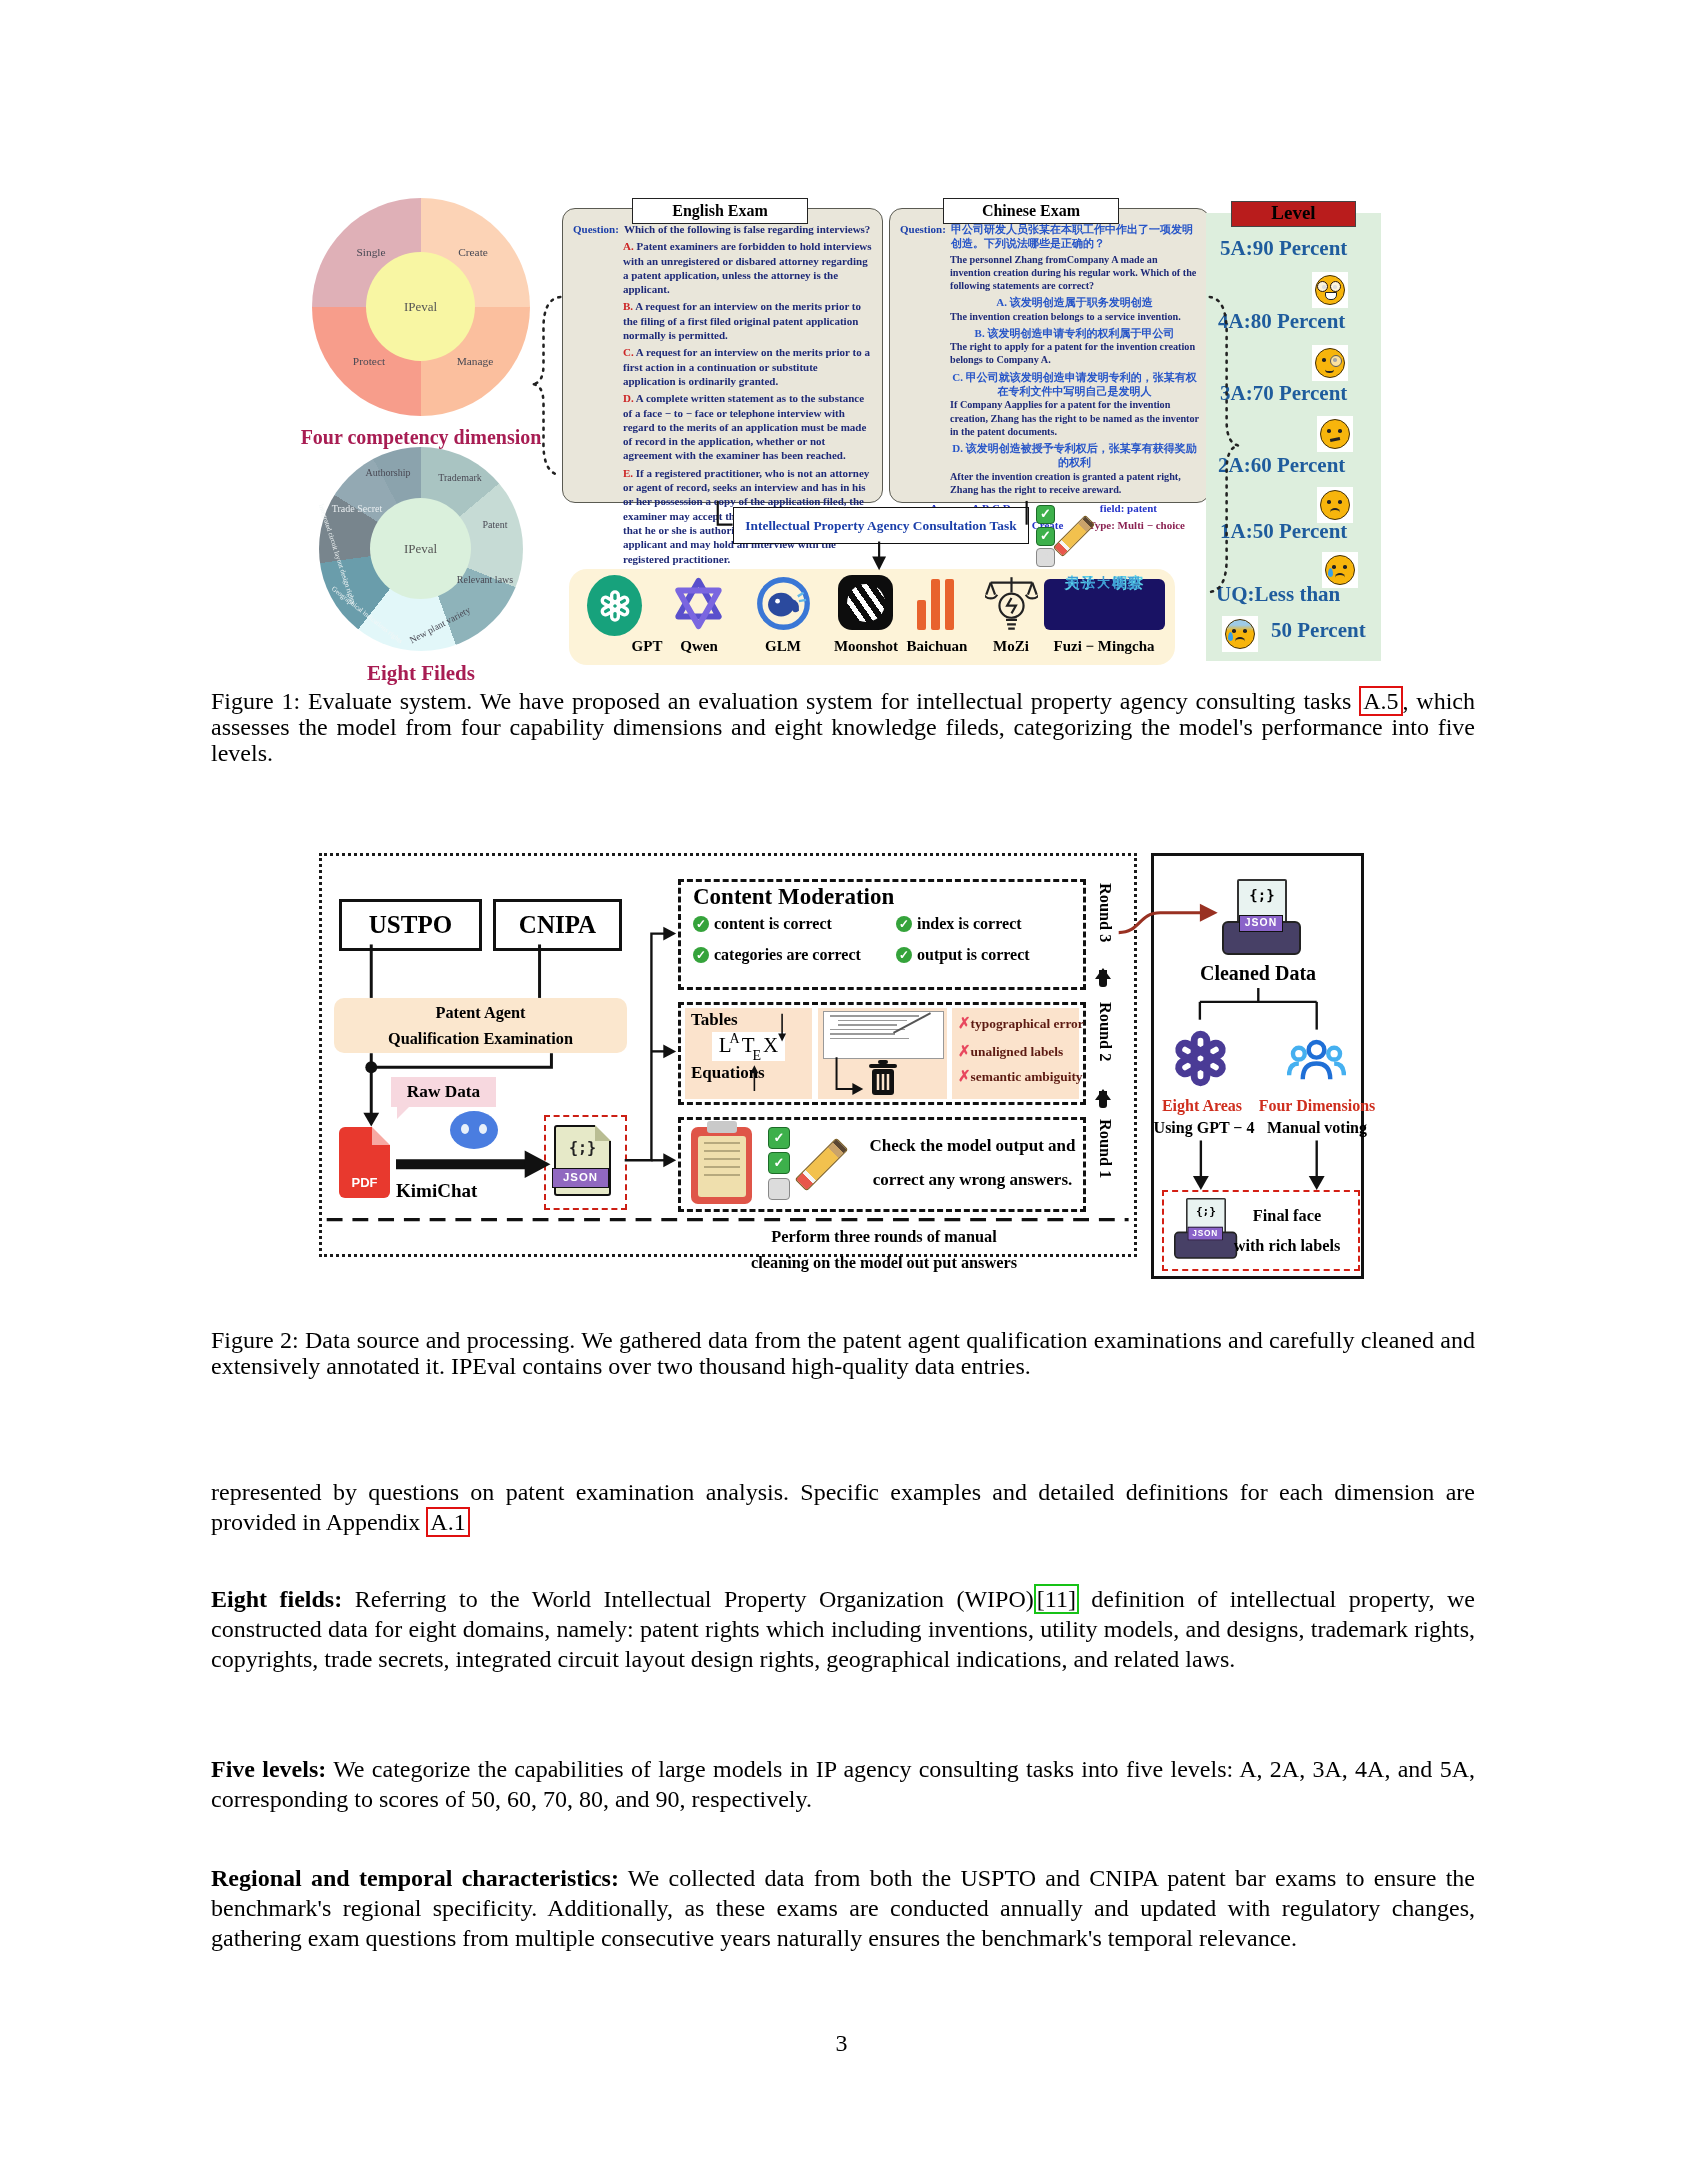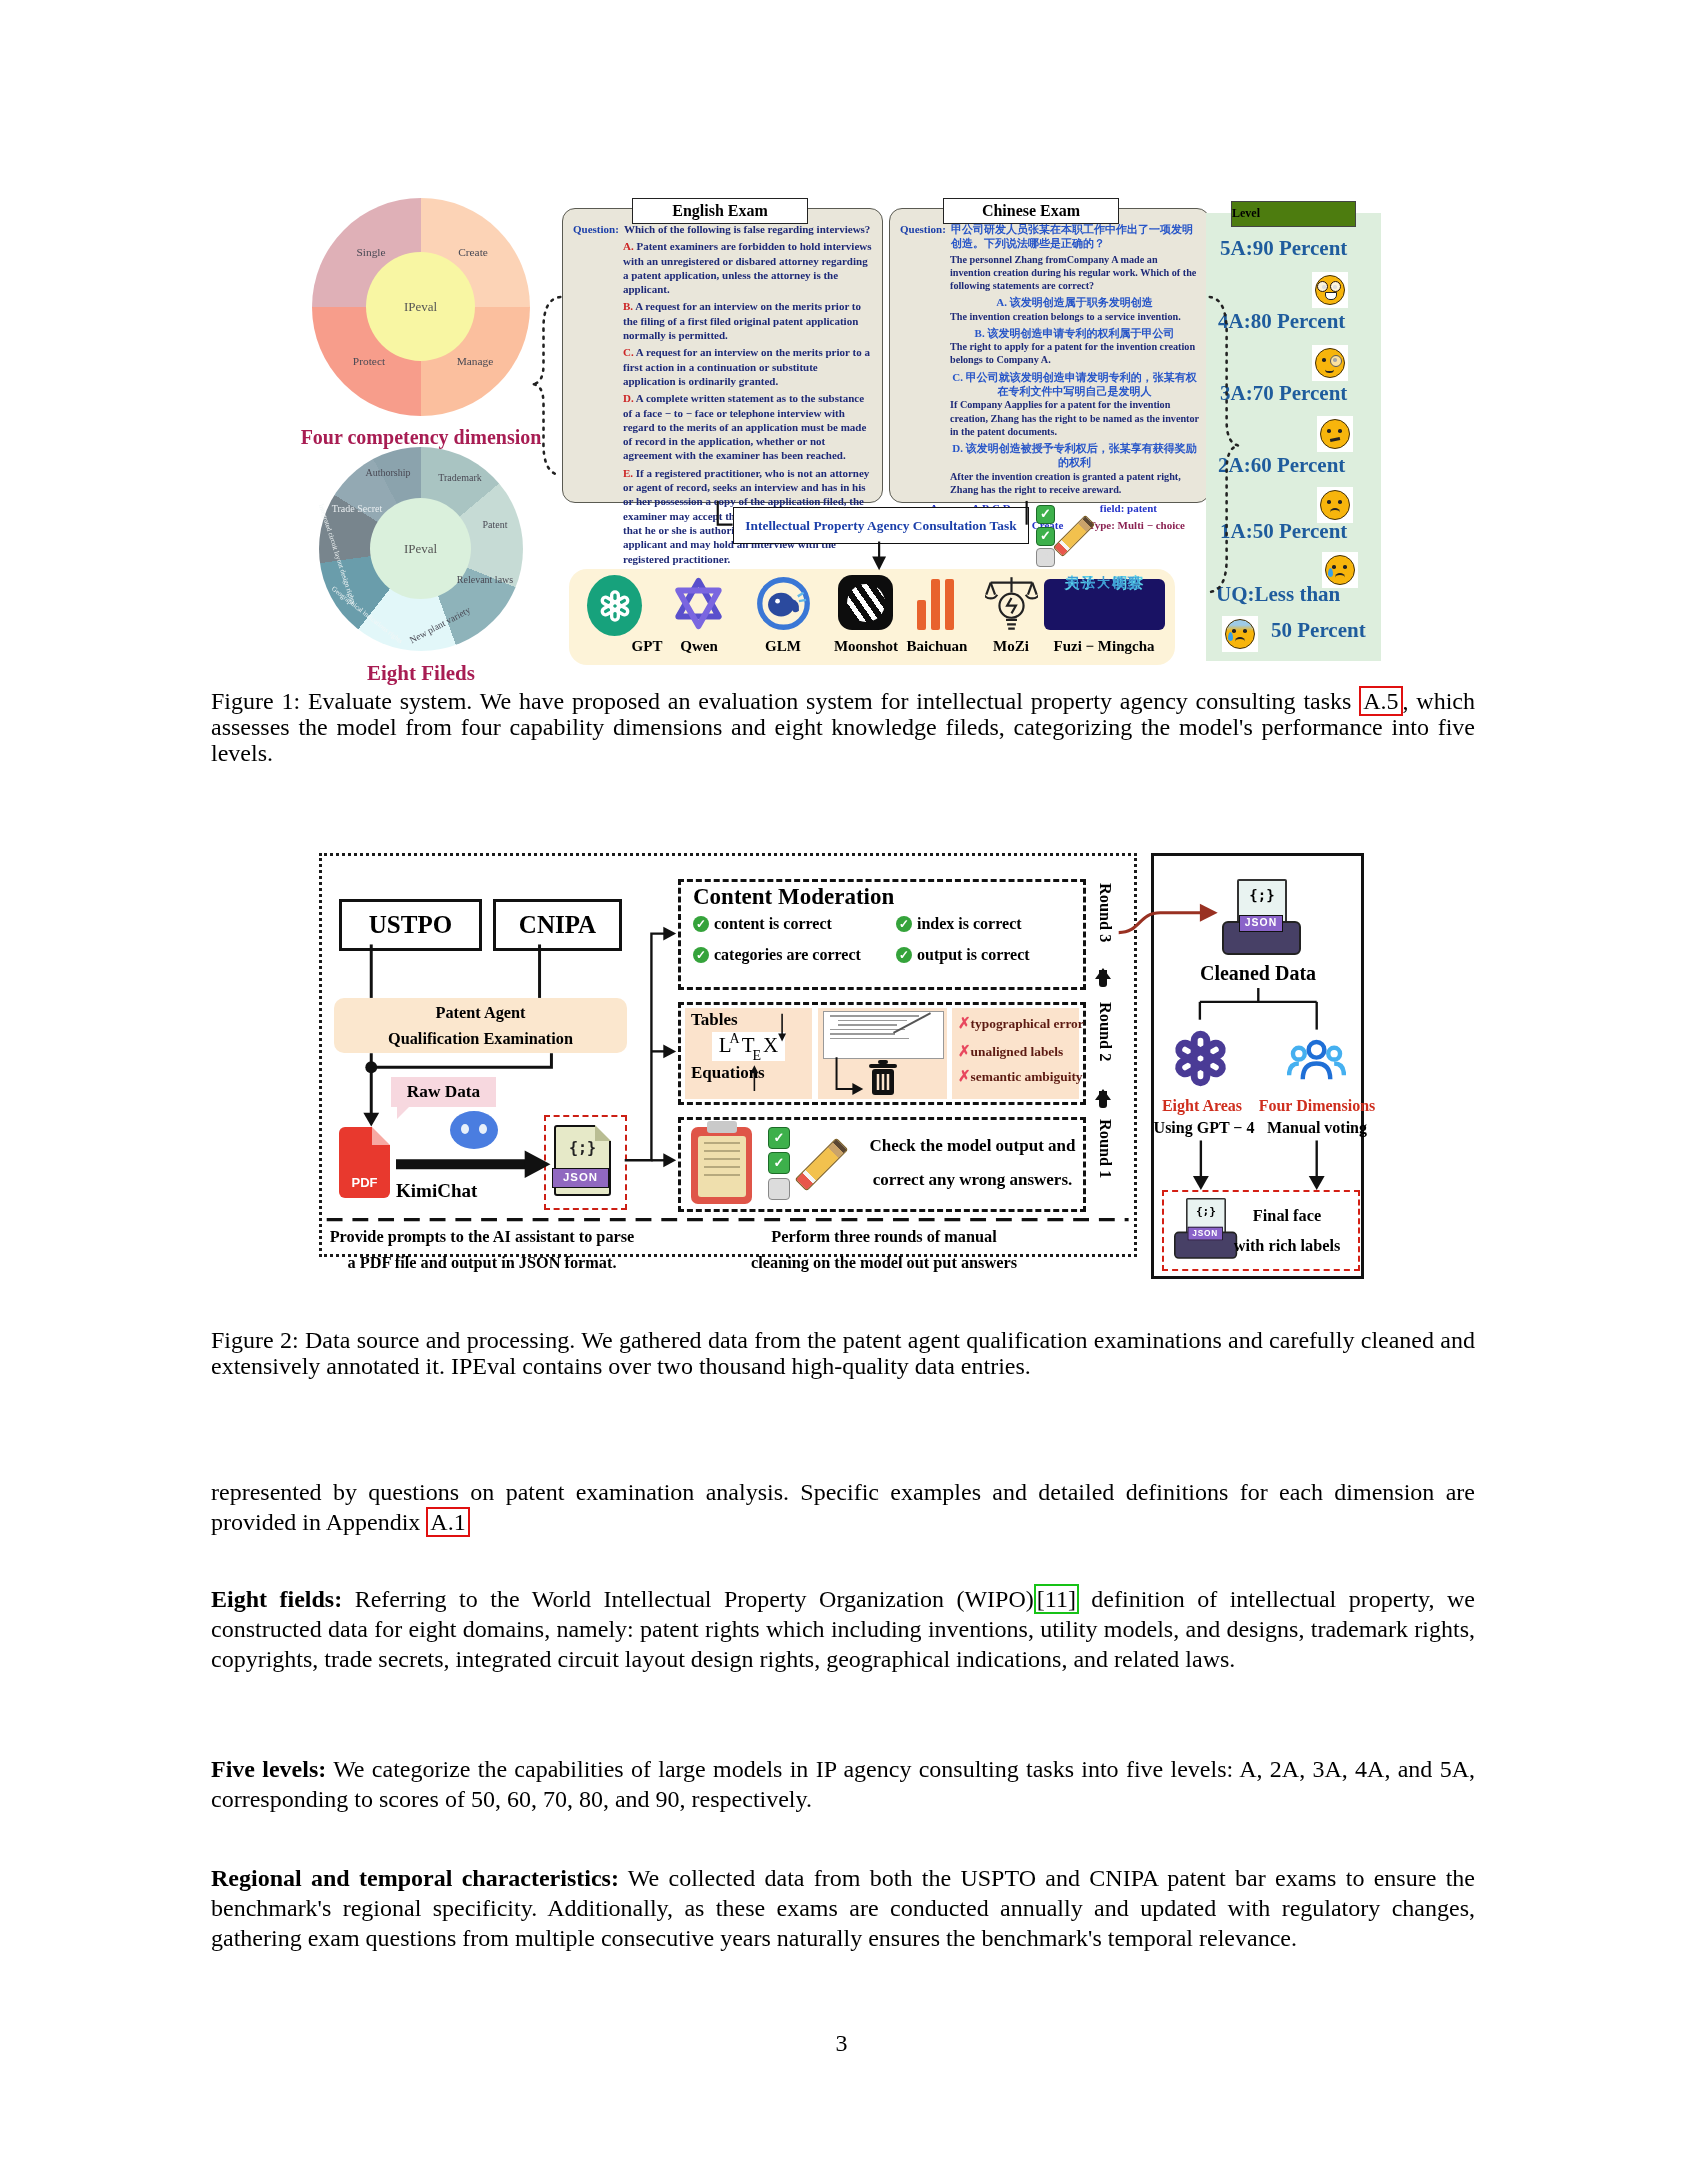--- a/index.html
+++ b/index.html
@@ -23,21 +23,21 @@
   .optzh{margin:3px 0 0 50px;color:#2856c8;text-align:center;}
   .opten{margin:0 0 0 50px;color:#1e2a78;font-size:10.2px;}
   .ansrow{display:flex;justify-content:space-between;padding:4px 42px 0 71px;}
   .ans{color:#1e2a78;}
   .fld{color:#2433c8;}
   .dimrow{display:flex;justify-content:space-between;padding:3px 14px 0 16px;}
   .dim{color:#2433c8;}
   .typ{color:#8b2252;}
   
   .level-panel{position:absolute;left:1206px;top:213px;width:175px;height:448px;background:#ddeedd;}
-  .level-header{position:absolute;left:1231px;top:201px;width:123px;height:24px;background:#4d7c0f;border:1.5px solid #444;font-weight:bold;font-size:12px;line-height:22px;z-index:3;}
+  .level-header{position:absolute;left:1231px;top:201px;width:123px;height:24px;background:#b91c1c;border:1.5px solid #444;text-align:center;font-weight:bold;font-size:19px;line-height:22px;z-index:3;}
   .lvl{position:absolute;color:#1f5c9d;font-weight:bold;font-size:21px;white-space:nowrap;}
   .facebox{position:absolute;background:#fff;padding:3px;line-height:0;}
   .face{position:relative;width:28px;height:28px;border-radius:50%;background:#f7b50c;border:1.6px solid #432f05;display:inline-block;}
   .face::before{content:"";position:absolute;left:6px;top:9px;width:3.5px;height:3.5px;background:#222;border-radius:50%;box-shadow:11px 0 0 #222;}
   .face.nerd::after{content:"";position:absolute;left:9px;top:16px;width:10px;height:6px;background:#fff;border:1.4px solid #222;border-radius:0 0 5px 5px;}
   .face.nerd .gl{position:absolute;left:1px;top:5px;width:9px;height:9px;border:1.8px solid #26140a;border-radius:50%;background:rgba(255,255,255,.85);}
   .face.nerd .gl.r{left:14px;}
   .face.mono::after{content:"";position:absolute;left:9px;top:17px;width:9px;height:5px;border-bottom:2px solid #222;border-radius:50%;}
   .face.mono .gl{position:absolute;left:14px;top:6px;width:10px;height:10px;border:1.8px solid #5a5a5a;border-radius:50%;background:rgba(255,255,255,.6);}
   .face.conf::after{content:"";position:absolute;left:9px;top:18px;width:10px;height:2.5px;background:#222;transform:rotate(-12deg);}
@@ -391,24 +391,20 @@
       <div>Check the model output and</div>
         <div>correct any wrong answers.</div>
     </div>
 
     <div class="roundlab" style="left:1095px;top:883px;">Round 3</div>
     <div class="uparr" style="left:1095px;top:960px;height:28px;"></div>
     <div class="roundlab" style="left:1095px;top:1002px;">Round 2</div>
     <div class="uparr" style="left:1095px;top:1081px;height:28px;"></div>
     <div class="roundlab" style="left:1095px;top:1119px;">Round 1</div>
 
-    <div class="f2cap" style="left:482px;top:1224px;">
-      <div>Provide prompts to the AI assistant to parse</div>
-        <div>a PDF file and output in JSON format.</div>
-    </div>
     <div class="f2cap" style="left:884px;top:1224px;">
       <div>Perform three rounds of manual</div>
         <div>cleaning on the model out put answers</div>
     </div>
 
     <div class="rightpanel"></div>
     <div class="printer" style="left:1222px;top:879px;height:79px;">
       <div class="page2">
           <span class="glyph">{;}</span>
         </div>

